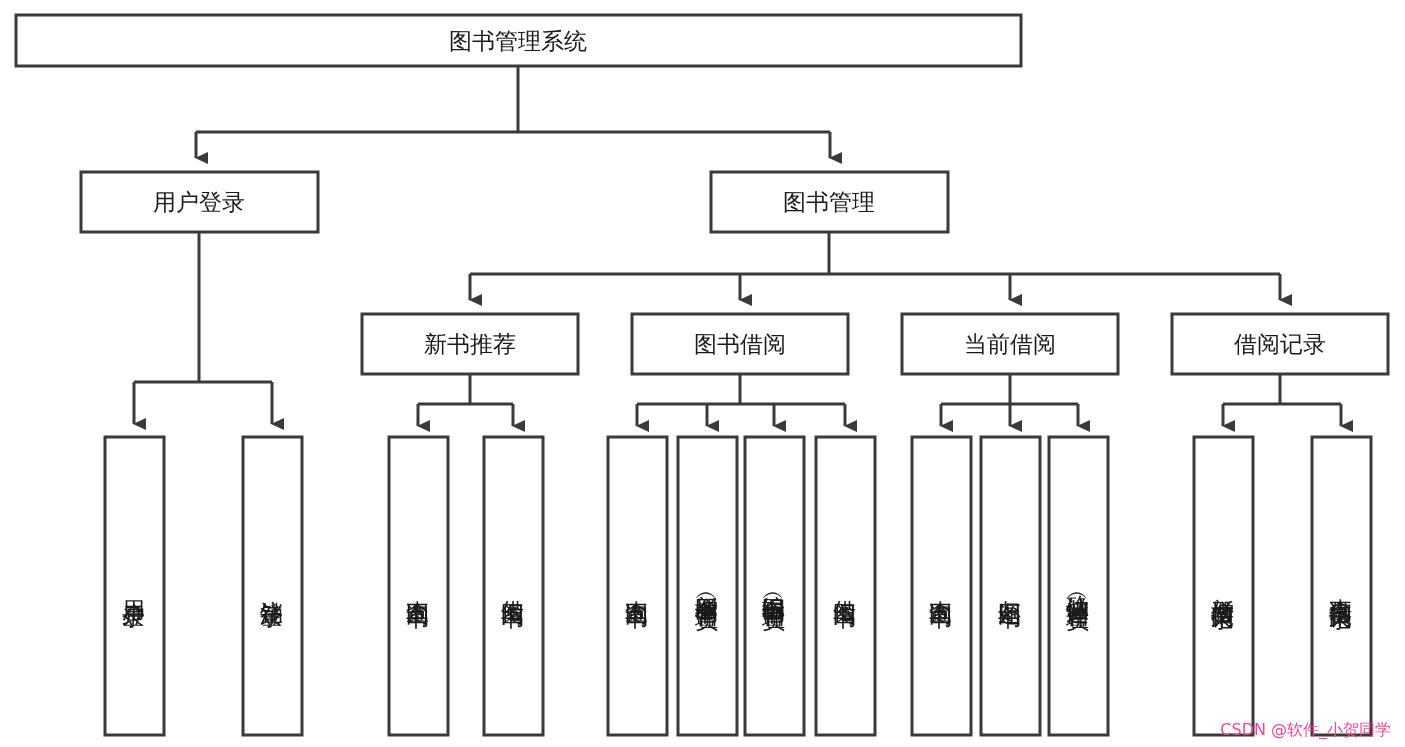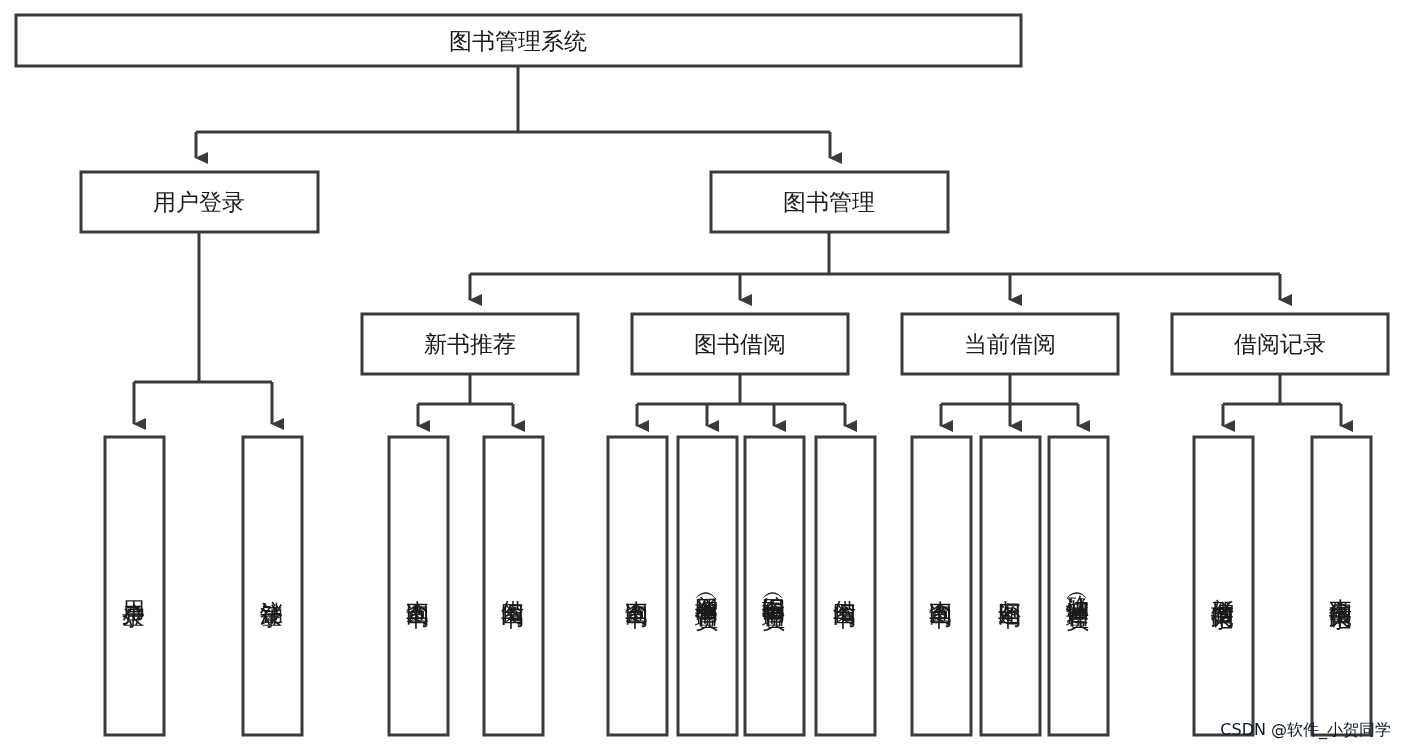--- a/index.html
+++ b/index.html
@@ -51,21 +51,21 @@
     text-orientation: upright;
     text-anchor: middle;
     letter-spacing: 2px;
   }
   .watermark {
     position: absolute;
     right: 14px;
     bottom: 6px;
     font-family: "DejaVu Sans", "Liberation Sans", sans-serif;
     font-size: 16px;
-    color: #0f172a;
+    color: #ec4899;
     white-space: nowrap;
     pointer-events: none;
   }
 </style>
 </head>
 <body>
 
 <svg id="diagram" viewBox="0 0 1405 747">
   <defs>
     <marker id="arrowdown" markerWidth="14" markerHeight="14" refX="7" refY="12" orient="auto" markerUnits="userSpaceOnUse">

